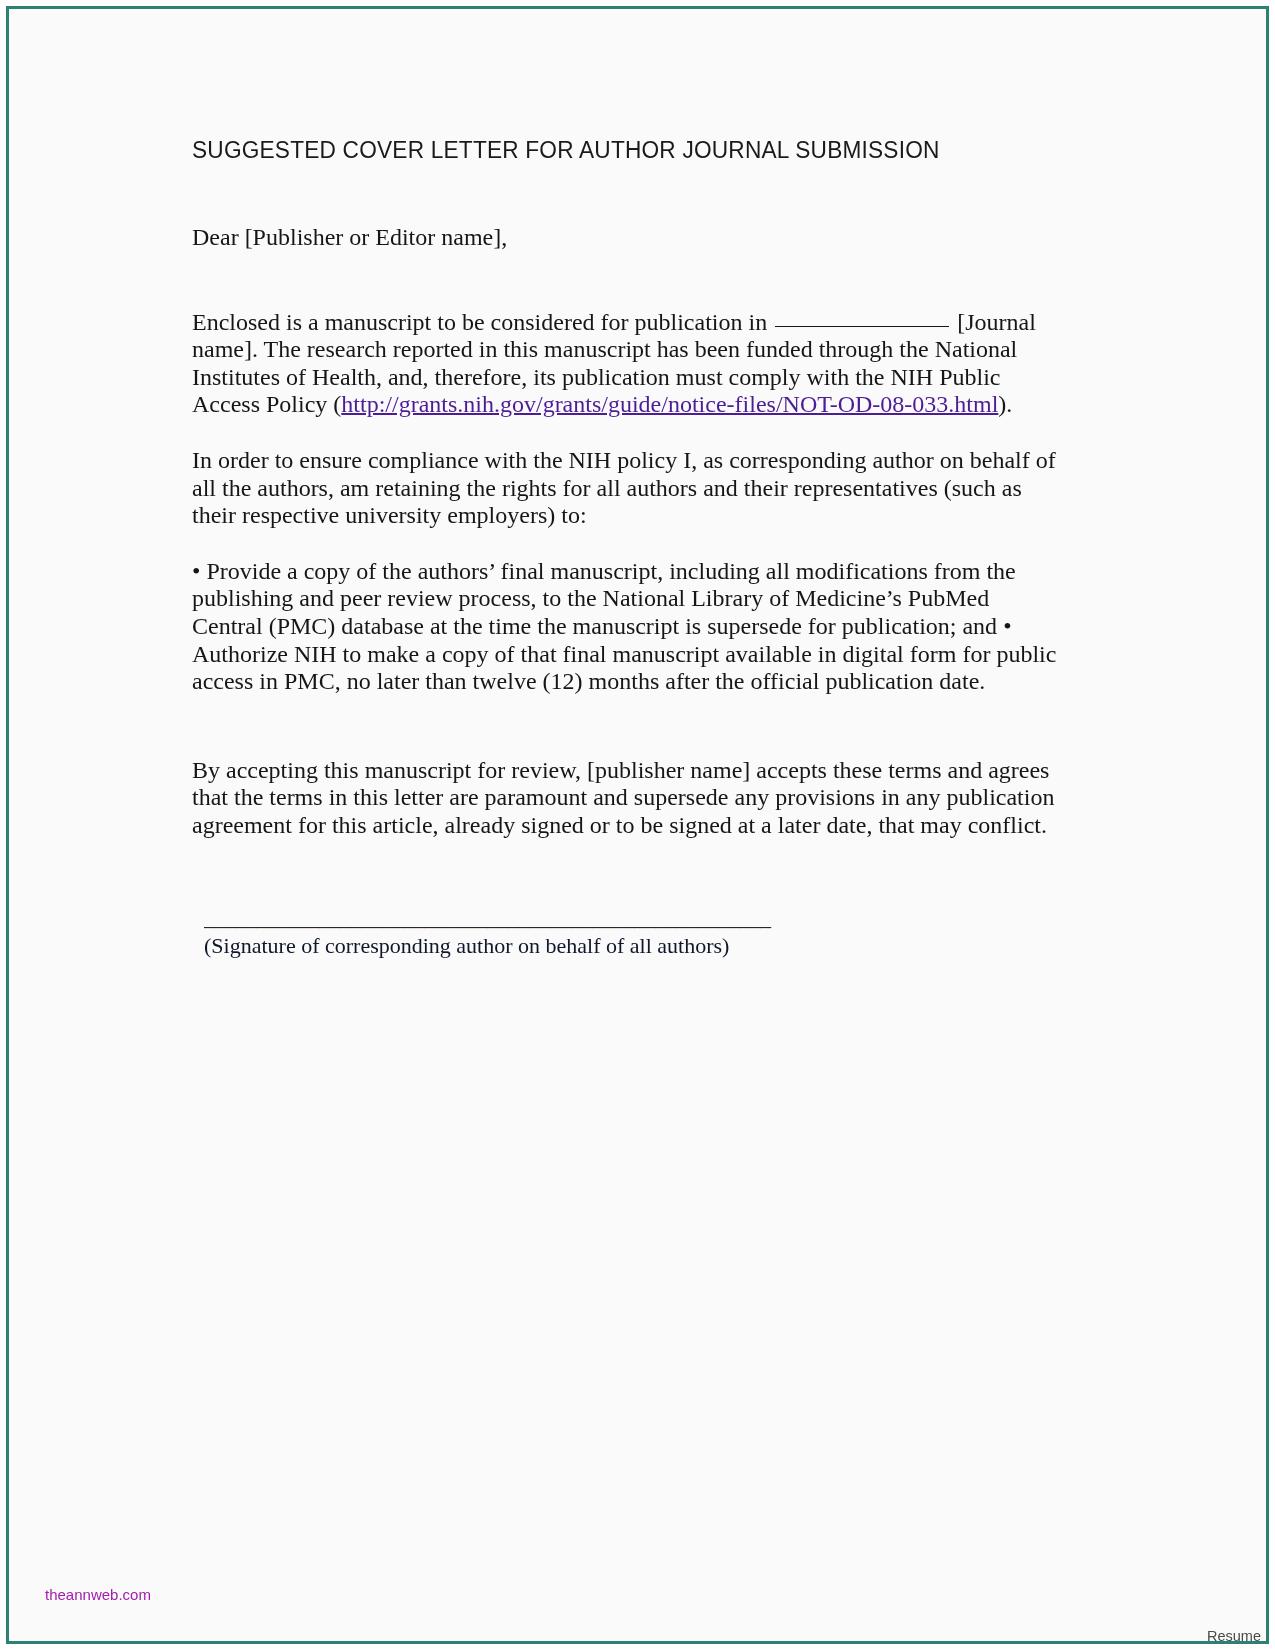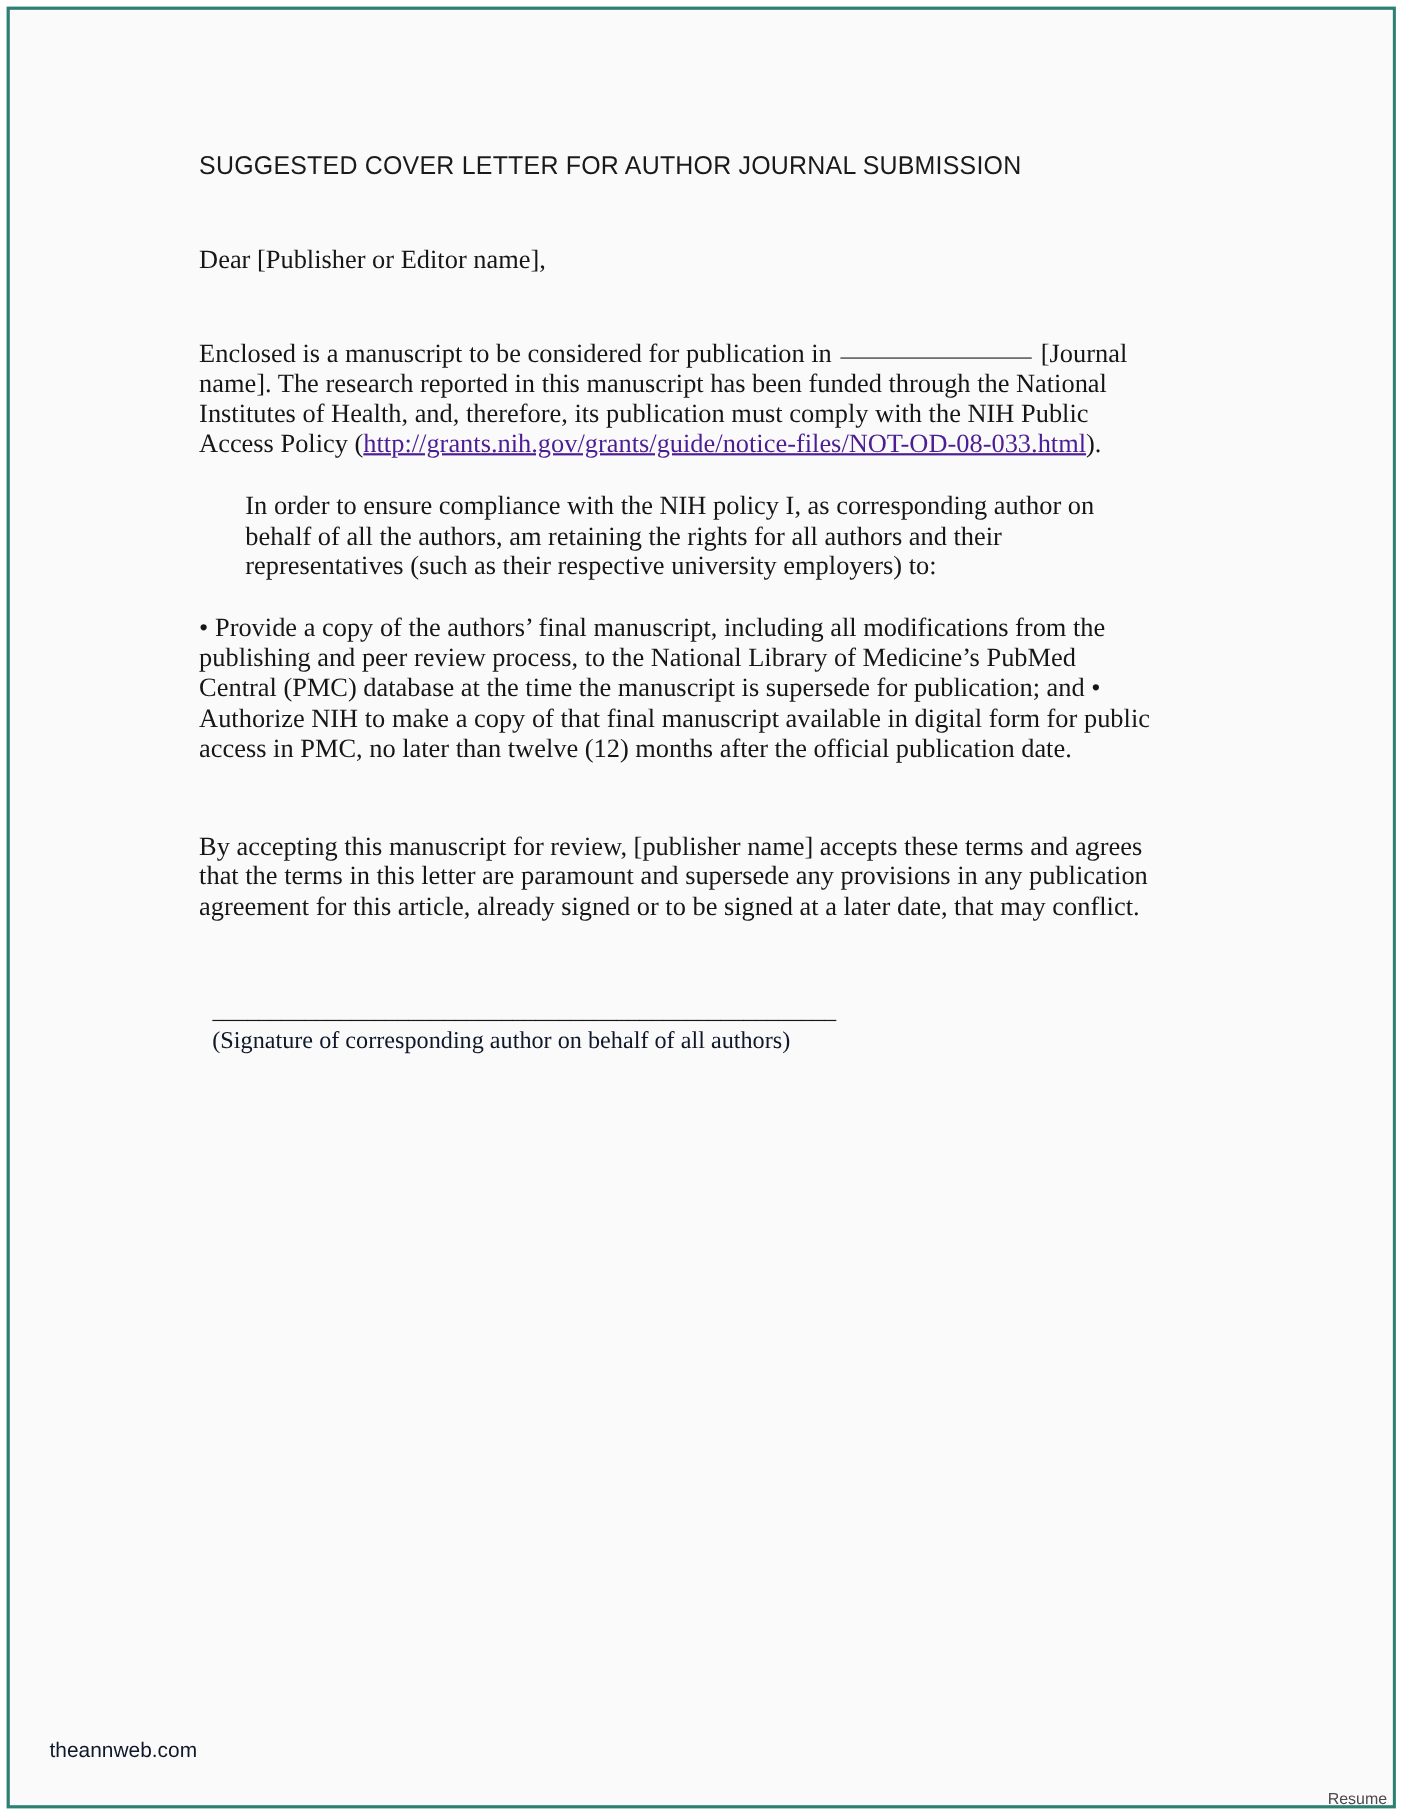--- a/index.html
+++ b/index.html
@@ -32,21 +32,21 @@
     left: 0;
     top: 0;
     right: 0;
     bottom: 0;
     background: #fafafa;
     overflow: hidden;
   }
 
   .doc-body {
     position: absolute;
-    left: 172px;
+    left: 183px;
     top: 128px;
     width: 870px;
   }
 
   
   .doc-title {
     font-family: "Liberation Sans", sans-serif;
     font-size: 23.5px;
     font-weight: 400;
     letter-spacing: 0.2px;
@@ -62,21 +62,21 @@
     font-family: "Liberation Serif", serif;
     font-size: 24px;
     line-height: 27.6px;
     color: #161616;
     margin: 0;
     text-align: left;
   }
 
   .salutation { margin-top: 60px; }
   .p-enclosed { margin-top: 57px; }
-  .p-compliance { margin-top: 28px; margin-left: 42px; }
+  .p-compliance { margin-top: 28px; }
   .p-bullets { margin-top: 28px; }
   .p-accepting { margin-top: 61px; }
 
   .blank-line {
     display: inline-block;
     border-bottom: 1.6px solid #161616;
     width: 174px;
     vertical-align: 3px;
     margin: 0 2px;
   }
@@ -109,22 +109,22 @@
     color: #0f172a;
     margin-top: 2px;
   }
 
   
   .footer-left {
     position: absolute;
     left: 36px;
     bottom: 38px;
     font-family: "Liberation Sans", sans-serif;
-    font-size: 19px;
-    color: #0f172a;
+    font-size: 15px;
+    color: #a21caf;
   }
   .footer-right {
     position: absolute;
     right: 14px;
     bottom: 6px;
     font-family: "Liberation Sans", sans-serif;
     font-size: 14.5px;
     color: #4a4a4a;
   }
 </style>

